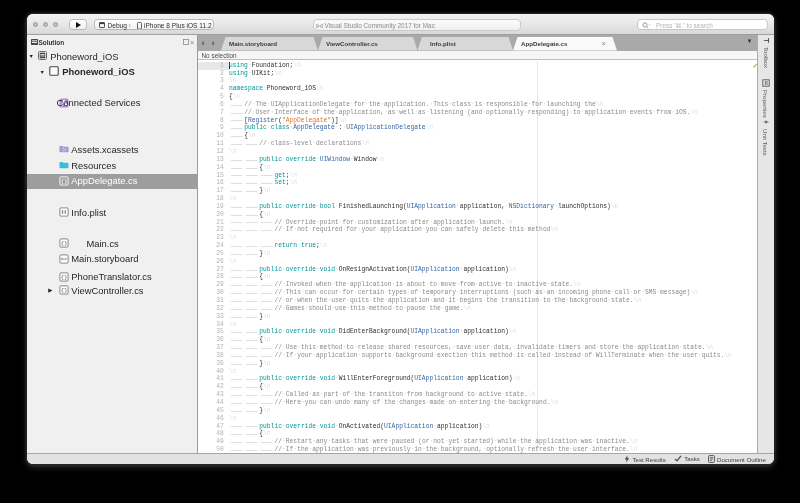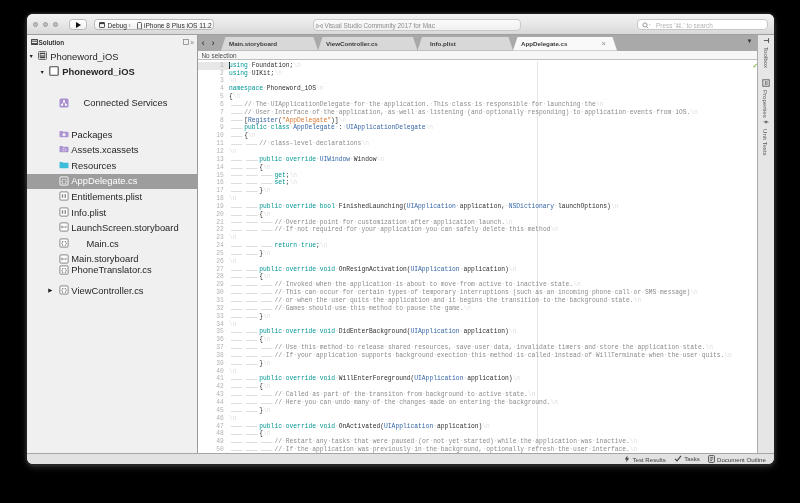--- a/index.html
+++ b/index.html
@@ -132,30 +132,21 @@
 <div class="trow" style="top:61.1px">
         <span class="tic" style="left:32.8px">
           <svg width="10" height="10" viewBox="0 0 10 10">
             <rect x="0.5" y="0.5" width="9" height="9" rx="1.6" fill="#a98fd0"></rect>
             <circle cx="5" cy="3.2" r="1.1" fill="#fff"></circle>
             <circle cx="3.1" cy="6.8" r="1.1" fill="#fff"></circle>
             <circle cx="6.9" cy="6.8" r="1.1" fill="#fff"></circle>
             <path d="M5 3.2 L3.1 6.8 M5 3.2 L6.9 6.8" stroke="#fff" stroke-width="0.7"></path>
           </svg>
         </span>
-        <span class="tlb" style="left:57px">Connected Services</span>
-      </div>
-<div class="trow" style="top:92.3px">
-        <span class="tic" style="left:32.8px">
-          <svg width="10" height="10" viewBox="0 0 10 10">
-            <path d="M0.5 2.6 Q0.5 1.9 1.2 1.9 L3.4 1.9 4.2 2.8 8.8 2.8 Q9.5 2.8 9.5 3.5 L9.5 7.6 Q9.5 8.3 8.8 8.3 L1.2 8.3 Q0.5 8.3 0.5 7.6 Z" fill="#ab93cf"></path>
-            <rect x="3.6" y="4.3" width="2.8" height="2.8" fill="#fff" opacity="0.85"></rect>
-          </svg>
-        </span>
-        <span class="tlb" style="left:44.8px">Packages</span>
+        <span class="tlb" style="left:30px">Connected Services</span>
       </div>
 <div class="trow" style="top:123.5px">
         <span class="tic" style="left:32.8px">
           <svg width="10" height="10" viewBox="0 0 10 10">
             <path d="M0.5 2.6 Q0.5 1.9 1.2 1.9 L3.4 1.9 4.2 2.8 8.8 2.8 Q9.5 2.8 9.5 3.5 L9.5 7.6 Q9.5 8.3 8.8 8.3 L1.2 8.3 Q0.5 8.3 0.5 7.6 Z" fill="#3cbdd9"></path>
           </svg>
         </span>
         <span class="tlb" style="left:44.8px">Resources</span>
       </div>
 <div class="trow" style="top:107.9px">
@@ -169,70 +160,50 @@
       </div>
 <div class="trow sel" style="top:139.1px">
         <span class="tic" style="left:32.8px">
           <svg width="10" height="10" viewBox="0 0 10 10">
             <rect x="0.9" y="0.9" width="8.2" height="8.2" rx="1" fill="none" stroke="#fff" stroke-width="0.9"></rect>
             <text x="5" y="7" font-size="6" fill="#fff" text-anchor="middle" font-family="Liberation Mono, monospace">{}</text>
           </svg>
         </span>
         <span class="tlb" style="left:44.8px">AppDelegate.cs</span>
       </div>
-<div class="trow" style="top:154.7px">
+<div class="trow" style="top:170.3px">
         <span class="tic" style="left:32.8px">
           <svg width="10" height="10" viewBox="0 0 10 10">
             <rect x="0.9" y="0.9" width="8.2" height="8.2" rx="1" fill="#fff" stroke="#7d7d7d" stroke-width="0.9"></rect>
             <rect x="2.8" y="3.2" width="1.4" height="3.6" fill="#8a8a8a"></rect>
             <rect x="5.6" y="3.2" width="1.4" height="3.6" fill="#8a8a8a"></rect>
           </svg>
         </span>
-        <span class="tlb" style="left:44.8px">Entitlements.plist</span>
-      </div>
-<div class="trow" style="top:170.3px">
-        <span class="tic" style="left:32.8px">
-          <svg width="10" height="10" viewBox="0 0 10 10">
-            <rect x="0.9" y="0.9" width="8.2" height="8.2" rx="1" fill="#fff" stroke="#7d7d7d" stroke-width="0.9"></rect>
-            <rect x="2.8" y="3.2" width="1.4" height="3.6" fill="#8a8a8a"></rect>
-            <rect x="5.6" y="3.2" width="1.4" height="3.6" fill="#8a8a8a"></rect>
-          </svg>
-        </span>
         <span class="tlb" style="left:44.8px">Info.plist</span>
       </div>
-<div class="trow" style="top:185.9px">
+<div class="trow" style="top:201.5px">
+        <span class="tic" style="left:32.8px">
+          <svg width="10" height="10" viewBox="0 0 10 10">
+            <rect x="0.9" y="0.9" width="8.2" height="8.2" rx="1" fill="#fff" stroke="#7d7d7d" stroke-width="0.9"></rect>
+            <text x="5" y="7" font-size="6" fill="#5e5e5e" text-anchor="middle" font-family="Liberation Mono, monospace">{}</text>
+          </svg>
+        </span>
+        <span class="tlb" style="left:60px">Main.cs</span>
+      </div>
+<div class="trow" style="top:217.1px">
         <span class="tic" style="left:32.8px">
           <svg width="10" height="10" viewBox="0 0 10 10">
             <rect x="0.9" y="0.9" width="8.2" height="8.2" rx="1" fill="#fff" stroke="#7d7d7d" stroke-width="0.9"></rect>
             <circle cx="3.1" cy="5" r="1" fill="none" stroke="#8a8a8a" stroke-width="0.8"></circle>
             <path d="M4.2 5 L7.4 5 M6.4 3.9 L7.5 5 6.4 6.1" fill="none" stroke="#8a8a8a" stroke-width="0.8"></path>
           </svg>
         </span>
-        <span class="tlb" style="left:44.8px">LaunchScreen.storyboard</span>
-      </div>
-<div class="trow" style="top:201.5px">
-        <span class="tic" style="left:32.8px">
-          <svg width="10" height="10" viewBox="0 0 10 10">
-            <rect x="0.9" y="0.9" width="8.2" height="8.2" rx="1" fill="#fff" stroke="#7d7d7d" stroke-width="0.9"></rect>
-            <text x="5" y="7" font-size="6" fill="#5e5e5e" text-anchor="middle" font-family="Liberation Mono, monospace">{}</text>
-          </svg>
-        </span>
-        <span class="tlb" style="left:60px">Main.cs</span>
-      </div>
-<div class="trow" style="top:217.1px">
-        <span class="tic" style="left:32.8px">
-          <svg width="10" height="10" viewBox="0 0 10 10">
-            <rect x="0.9" y="0.9" width="8.2" height="8.2" rx="1" fill="#fff" stroke="#7d7d7d" stroke-width="0.9"></rect>
-            <circle cx="3.1" cy="5" r="1" fill="none" stroke="#8a8a8a" stroke-width="0.8"></circle>
-            <path d="M4.2 5 L7.4 5 M6.4 3.9 L7.5 5 6.4 6.1" fill="none" stroke="#8a8a8a" stroke-width="0.8"></path>
-          </svg>
-        </span>
         <span class="tlb" style="left:44.8px">Main.storyboard</span>
       </div>
-<div class="trow" style="top:228px">
+<div class="trow" style="top:235px">
         <span class="tic" style="left:32.8px">
           <svg width="10" height="10" viewBox="0 0 10 10">
             <rect x="0.9" y="0.9" width="8.2" height="8.2" rx="1" fill="#fff" stroke="#7d7d7d" stroke-width="0.9"></rect>
             <text x="5" y="7" font-size="6" fill="#5e5e5e" text-anchor="middle" font-family="Liberation Mono, monospace">{}</text>
           </svg>
         </span>
         <span class="tlb" style="left:44.8px">PhoneTranslator.cs</span>
       </div>
 <div class="trow" style="top:248.3px">
         <span class="ar" style="left:21.8px">▶</span>

